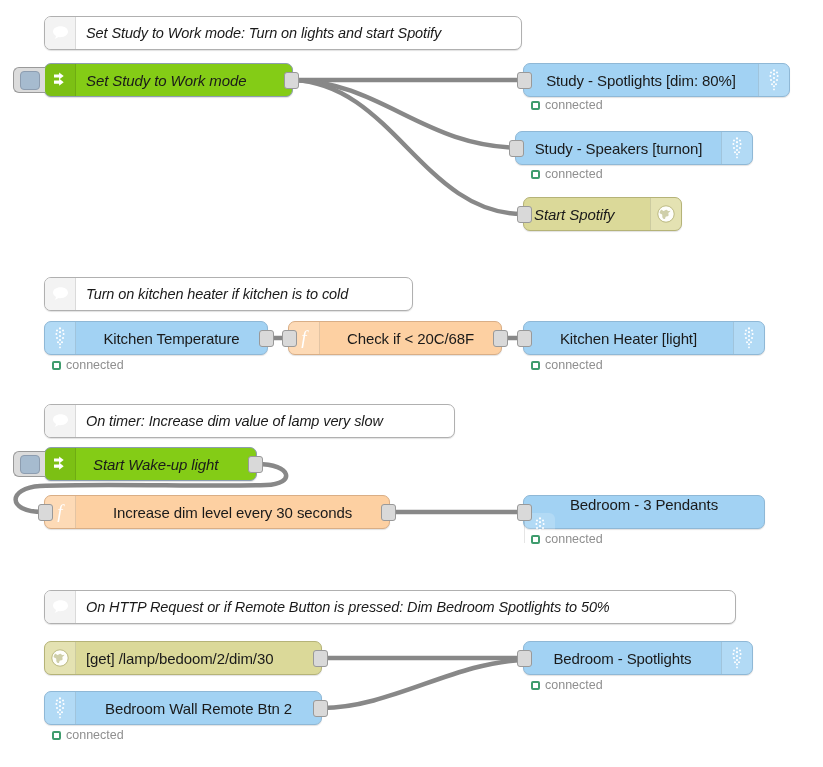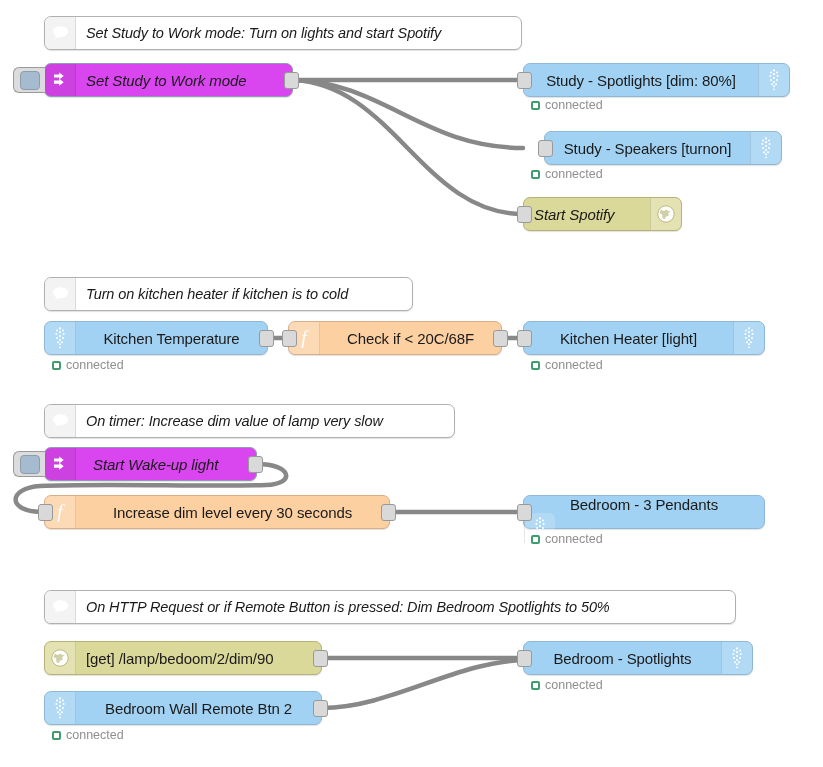--- a/index.html
+++ b/index.html
@@ -74,21 +74,21 @@
   .icon-tray.right {
     border-left: 1px solid rgba(0,0,0,0.10);
     border-radius: 0 6px 6px 0;
   }
 
   
   .n-comment  { background: #ffffff; border-color: #b0b0b0; }
   .n-comment .icon-tray { background: #f3f3f3; }
   .n-comment .label { font-style: italic; font-size: 14.5px; text-align: center; }
 
-  .n-inject   { background: #d946ef; border-color: #8d9db0; }
+  .n-inject   { background: #84cc16; border-color: #8d9db0; }
   .n-inject .icon-tray { background: rgba(0,0,0,0.06); }
   .n-inject .label { font-style: italic; }
 
   .n-light    { background: #a2d2f3; border-color: #8fb8d6; }
   .n-light .icon-tray { background: rgba(255,255,255,0.18); }
 
   .n-func     { background: #fdd0a2; border-color: #d9ae86; }
   .n-func .icon-tray { background: rgba(255,255,255,0.22); }
 
   .n-web      { background: #dbd999; border-color: #b5b378; }
@@ -224,21 +224,21 @@
             <circle cx="8" cy="21.4" r="0.9"></circle>
         </g>
       </svg>
     </span>
   </div>
   <div class="status" style="left:531px; top:98px;">
     <span class="dot"></span>
     <span>connected</span>
   </div>
 
-  <div class="node n-light" style="left:544px; top:131px; width:238px;">
+  <div class="node n-light" style="left:515px; top:131px; width:238px;">
     <span class="port in"></span>
     <span class="label center">Study - Speakers [turnon]</span>
     <span class="icon-tray right">
       <svg class="glyph" width="16" height="24" viewBox="0 0 16 24" aria-hidden="true">
         <g fill="#ffffff">
           <circle cx="8" cy="2.4" r="1.1"></circle>
             <circle cx="5" cy="4.4" r="1"></circle>
             <circle cx="11" cy="4.4" r="1"></circle>
           <circle cx="8" cy="6.2" r="1.1"></circle>
             <circle cx="4.4" cy="8" r="1"></circle>
@@ -423,21 +423,21 @@
   </div>
 
   <div class="node n-web" style="left:44px; top:641px; width:278px;">
     <span class="icon-tray left">
       <svg class="glyph" width="20" height="20" viewBox="0 0 20 20" aria-hidden="true">
         <circle cx="10" cy="10" r="8.2" fill="#ffffff" opacity="0.95"></circle>
         <path fill="#cfcfa9" d="M5 5.5c1.3.4 1.8 1.6 3 1.4 1-.2 1.3-1.3 2.4-1.1.8.1 1 1 1.8 1.2.9.2 1.5-.6 2.2-.2-.2 1.2-1.6 1.3-2 2.3-.3.9.6 1.8 0 2.6-.6.8-2 .3-2.7 1-.6.6-.1 1.9-.9 2.3-1 .5-2-.7-2.4-1.8-.3-.9.2-2-.4-2.7-.6-.7-2-.5-2.3-1.5-.3-1.1 1-2.2 1.3-3.5z"></path>
         <circle cx="10" cy="10" r="8.2" fill="none" stroke="#b5b378" stroke-width="0.9"></circle>
       </svg>
     </span>
-    <span class="label">[get] /lamp/bedoom/2/dim/90</span>
+    <span class="label">[get] /lamp/bedoom/2/dim/30</span>
     <span class="port out"></span>
   </div>
 
   <div class="node n-light" style="left:44px; top:691px; width:278px;">
     <span class="icon-tray left">
       <svg class="glyph" width="16" height="24" viewBox="0 0 16 24" aria-hidden="true">
         <g fill="#ffffff">
           <circle cx="8" cy="2.4" r="1.1"></circle>
             <circle cx="5" cy="4.4" r="1"></circle>
             <circle cx="11" cy="4.4" r="1"></circle>

